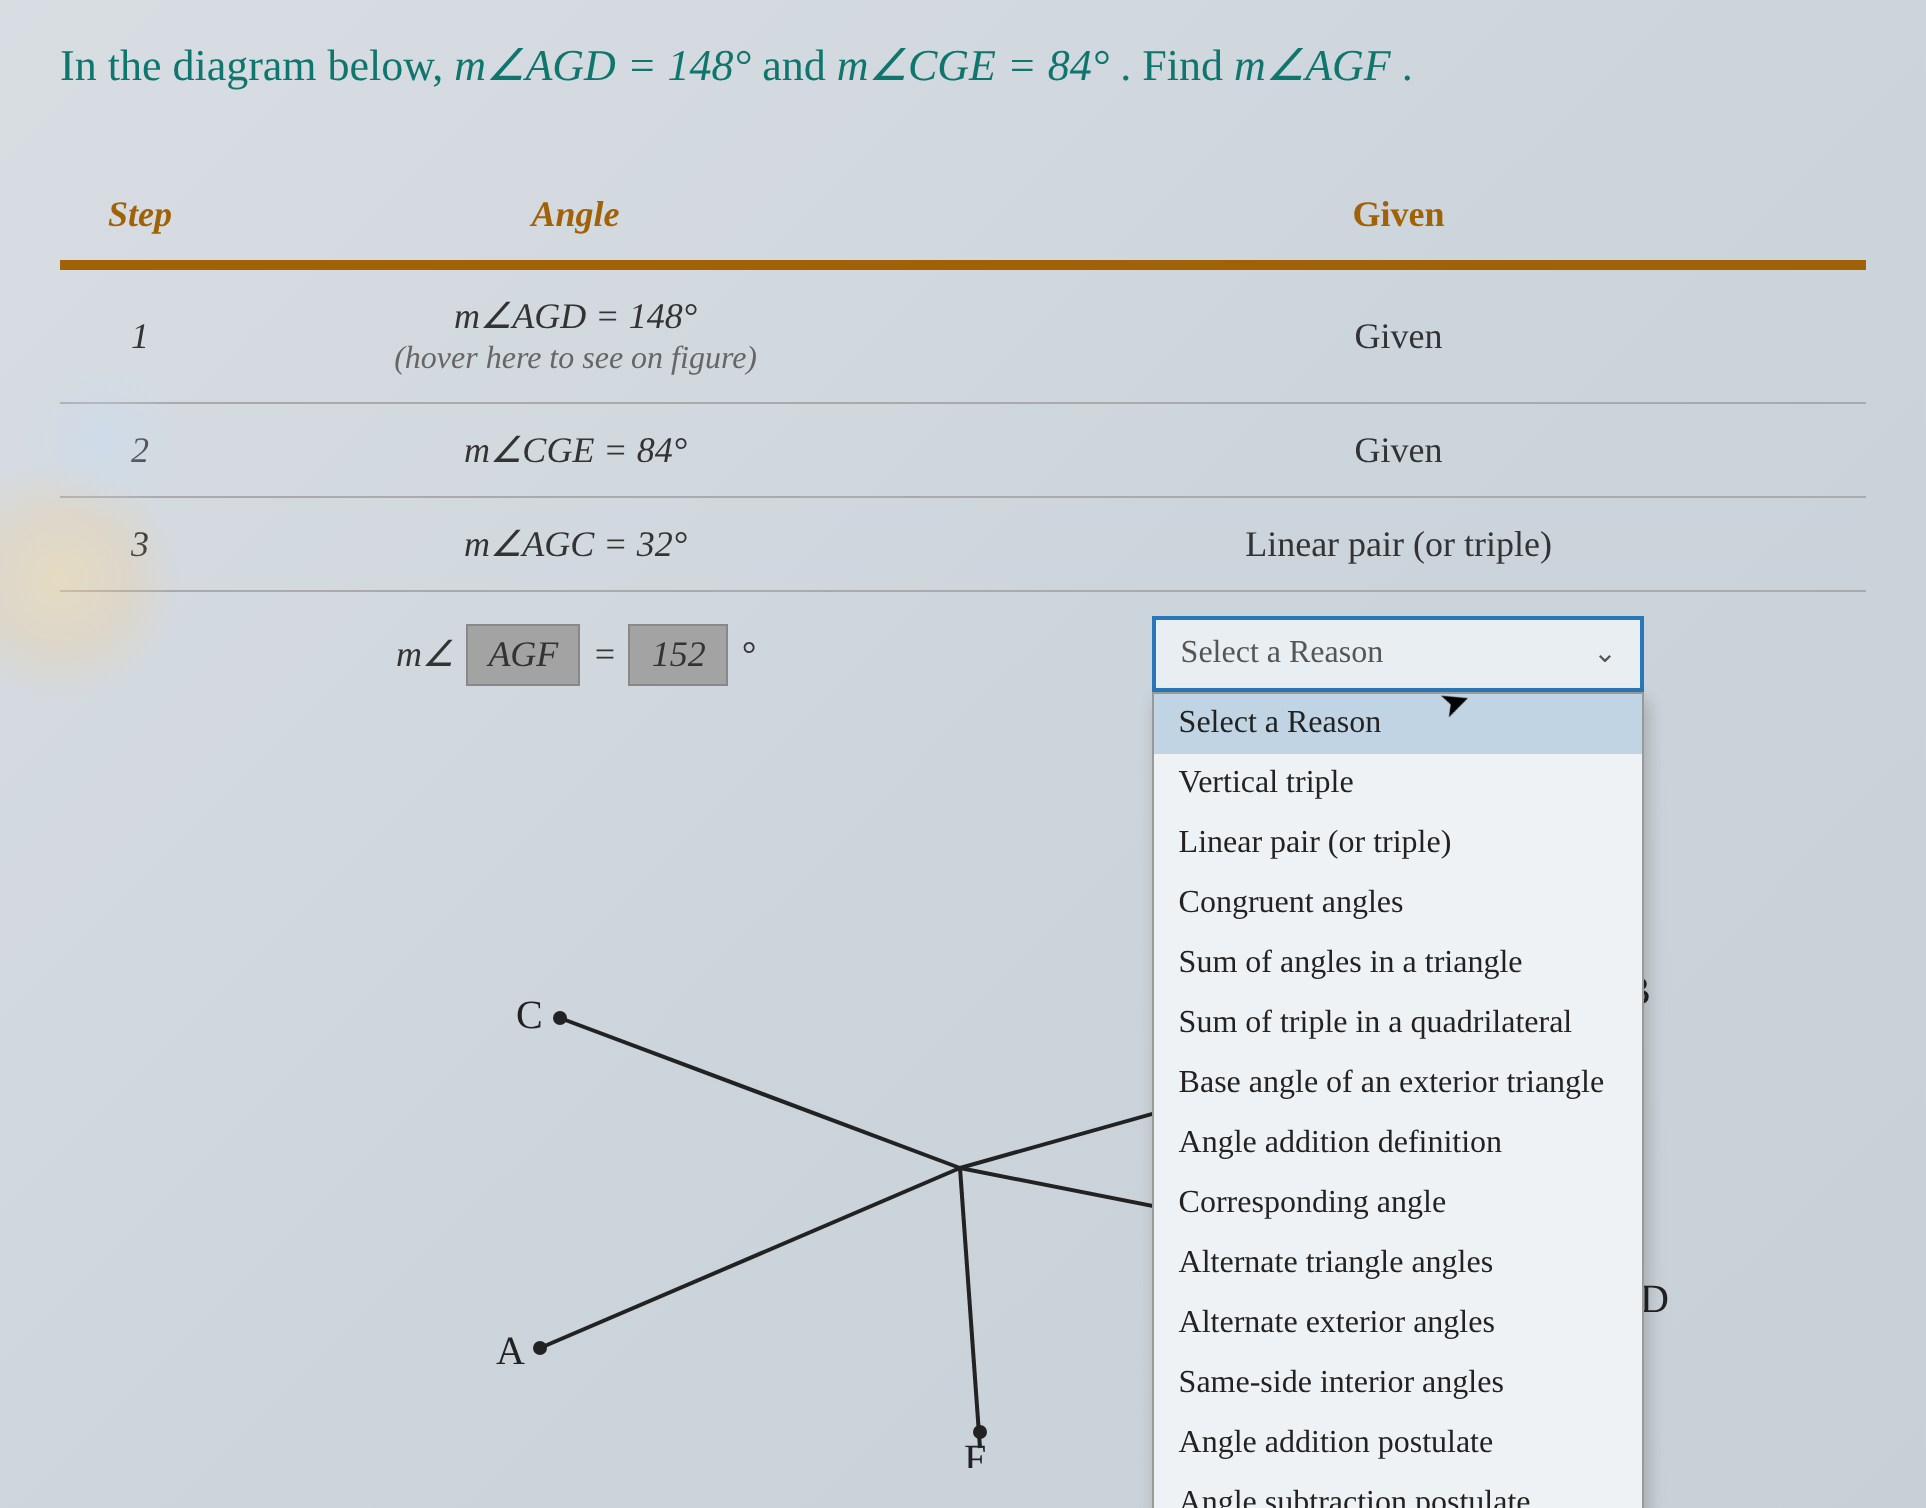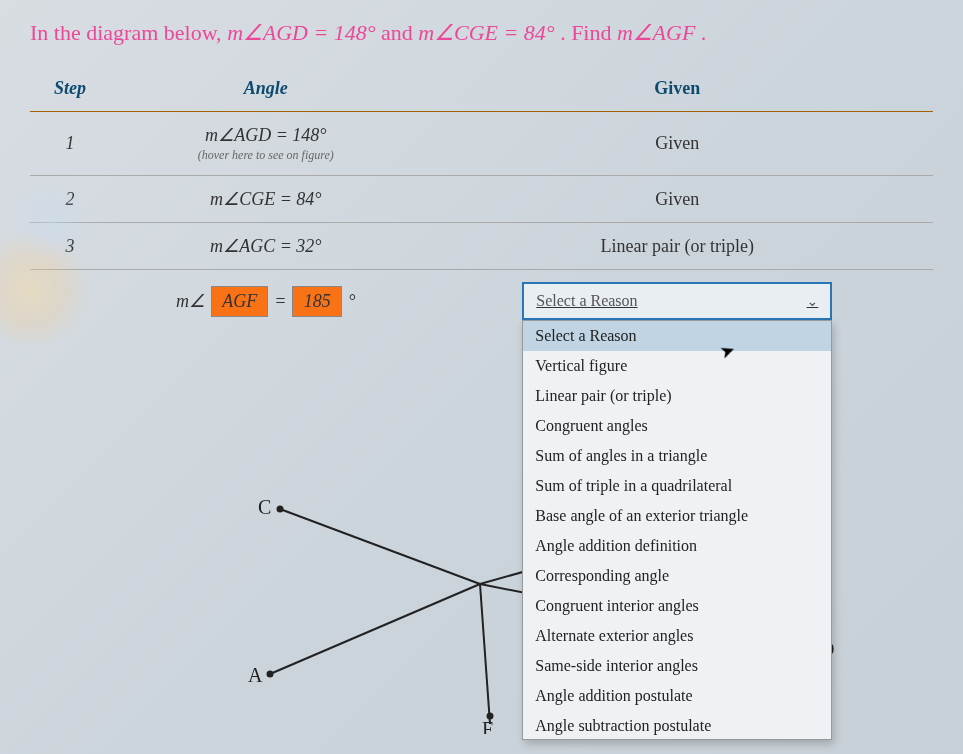--- a/index.html
+++ b/index.html
@@ -11,91 +11,90 @@
       font-family: Georgia, 'Times New Roman', serif;
       background: linear-gradient(135deg, #d8dde2 0%, #cdd5dc 50%, #c8d0d7 100%);
       width: 963px;
       height: 754px;
       padding: 20px 30px;
       position: relative;
       overflow: hidden;
     }
     .problem-text {
       font-size: 22px;
-      color: #ec4899;
-      margin-bottom: 20px;
+      color: #0f766e;
+      margin-bottom: 39px;
       font-family: Georgia, serif;
     }
     .problem-text .math {
       font-style: italic;
       font-family: 'Times New Roman', serif;
     }
     .proof-table {
       width: 100%;
       border-collapse: collapse;
       margin-bottom: 20px;
     }
     .proof-table th {
       font-weight: bold;
       font-size: 18px;
       padding: 12px;
-      color: #0c4a6e;
-      text-align: center;
-      border-bottom: 1px solid #a16207;
+      color: #a16207;
+      text-align: center;
+      border-bottom: 5px solid #a16207;
     }
     .proof-table td {
       padding: 12px;
       font-size: 18px;
       color: #333;
       border-bottom: 1px solid #aaa;
       text-align: center;
       vertical-align: middle;
     }
     .step-num {
       width: 80px;
       font-style: italic;
     }
     .angle-col {
       text-align: center;
       font-family: 'Times New Roman', serif;
       font-style: italic;
     }
     .hover-hint {
-      font-size: 12px;
+      font-size: 16px;
       color: #666;
       display: block;
       margin-top: 2px;
     }
     .reason-col {
       text-align: center;
     }
     .input-row td {
       border-bottom: none;
     }
     .angle-input-group {
       display: inline-flex;
       align-items: center;
       gap: 6px;
       font-family: 'Times New Roman', serif;
     }
     .input-box {
       border: 1px solid #888;
-      background: #f97316;
+      background: #a3a3a3;
       padding: 4px 10px;
       font-size: 18px;
       font-family: 'Times New Roman', serif;
       min-width: 50px;
       text-align: center;
       display: inline-block;
     }
     .select-wrapper {
       position: relative;
       display: inline-block;
-      width: 310px;
-      text-decoration: underline;
+      width: 246px;
     }
     .select-header {
       border: 2px solid #2977b8;
       background: #e8eef2;
       padding: 8px 12px;
       font-size: 16px;
       color: #555;
       display: flex;
       justify-content: space-between;
       align-items: center;
@@ -216,41 +215,41 @@
       <td class="angle-col">m∠AGC = 32°</td>
       <td class="reason-col">Linear pair (or triple)</td>
     </tr>
     <tr class="input-row">
       <td class="step-num"></td>
       <td class="angle-col">
         <div class="angle-input-group">
           <span>m∠</span>
           <span class="input-box">AGF</span>
           <span>=</span>
-          <span class="input-box">185</span>
+          <span class="input-box">152</span>
           <span>°</span>
         </div>
       </td>
       <td class="reason-col">
         <div class="select-wrapper">
           <div class="select-header">
             <span>Select a Reason</span>
             <span class="chevron">⌄</span>
           </div>
           <div class="dropdown-list">
             <div class="option selected">Select a Reason</div>
-            <div class="option">Vertical figure</div>
+            <div class="option">Vertical triple</div>
             <div class="option">Linear pair (or triple)</div>
             <div class="option">Congruent angles</div>
             <div class="option">Sum of angles in a triangle</div>
             <div class="option">Sum of triple in a quadrilateral</div>
             <div class="option">Base angle of an exterior triangle</div>
             <div class="option">Angle addition definition</div>
             <div class="option">Corresponding angle</div>
-            <div class="option">Congruent interior angles</div>
+            <div class="option">Alternate triangle angles</div>
             <div class="option">Alternate exterior angles</div>
             <div class="option">Same-side interior angles</div>
             <div class="option">Angle addition postulate</div>
             <div class="option">Angle subtraction postulate</div>
 
           </div>
         </div>
       </td>
     </tr>
   </tbody>

